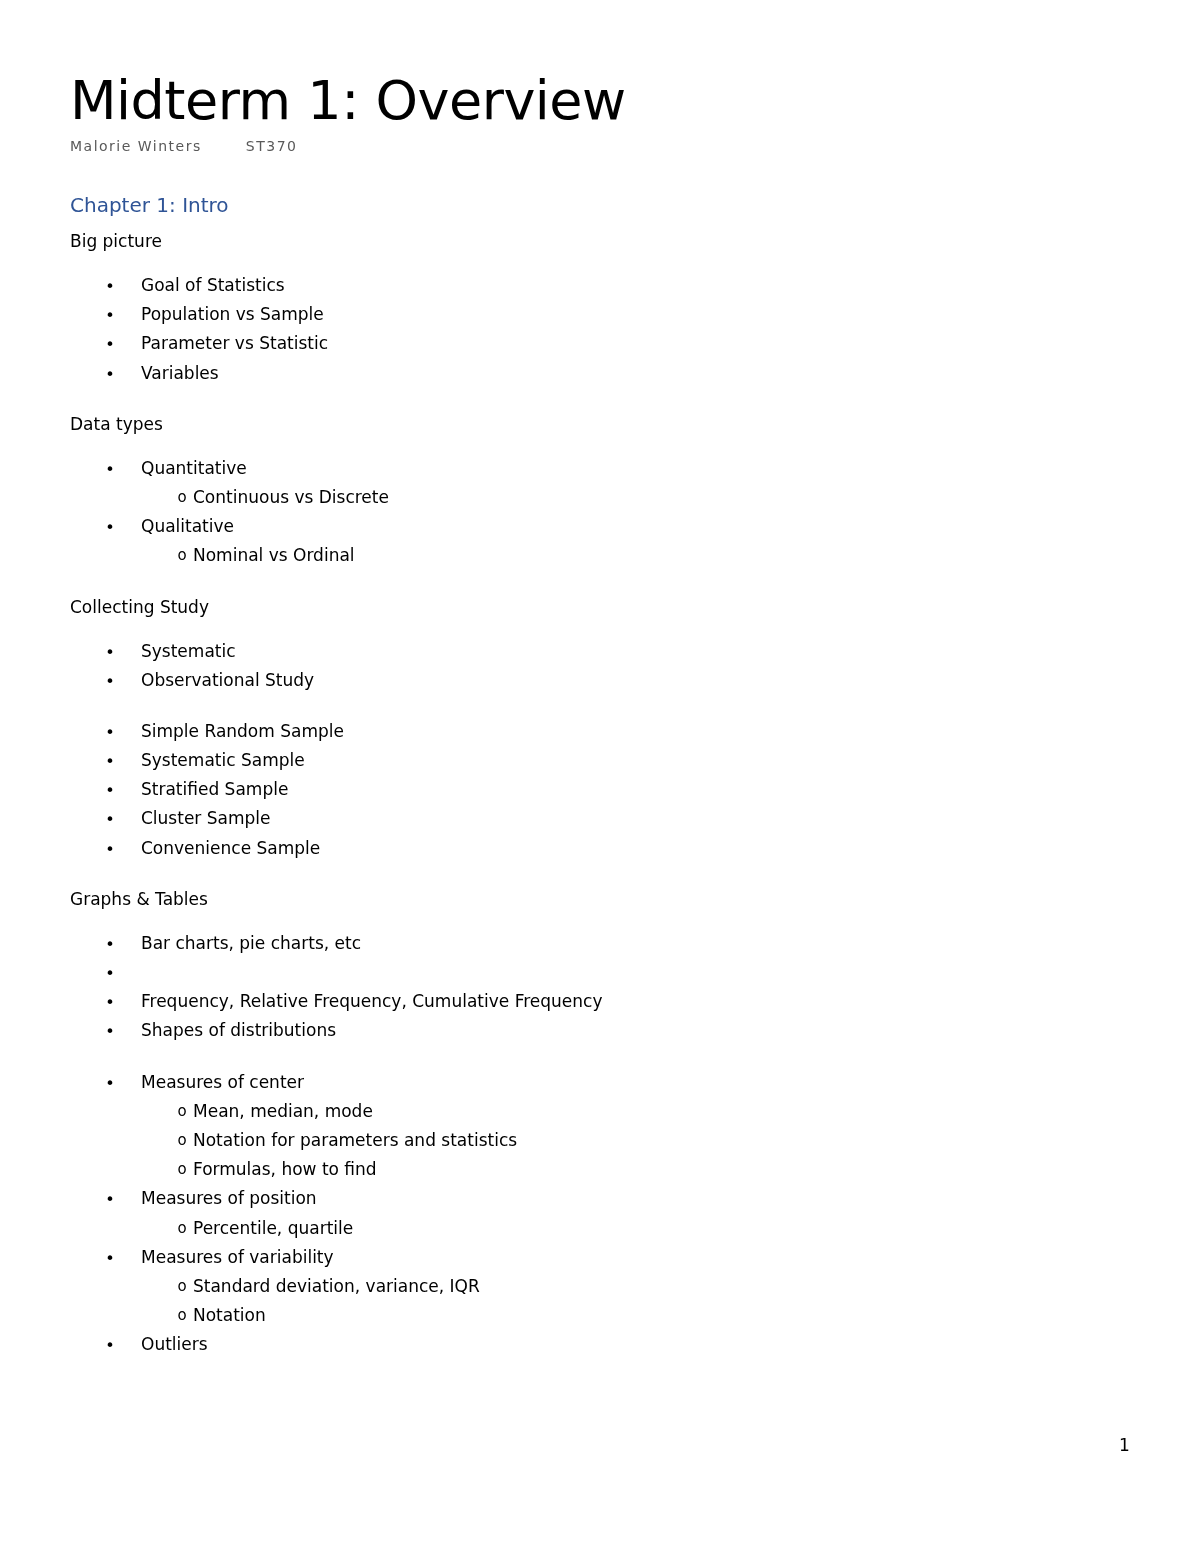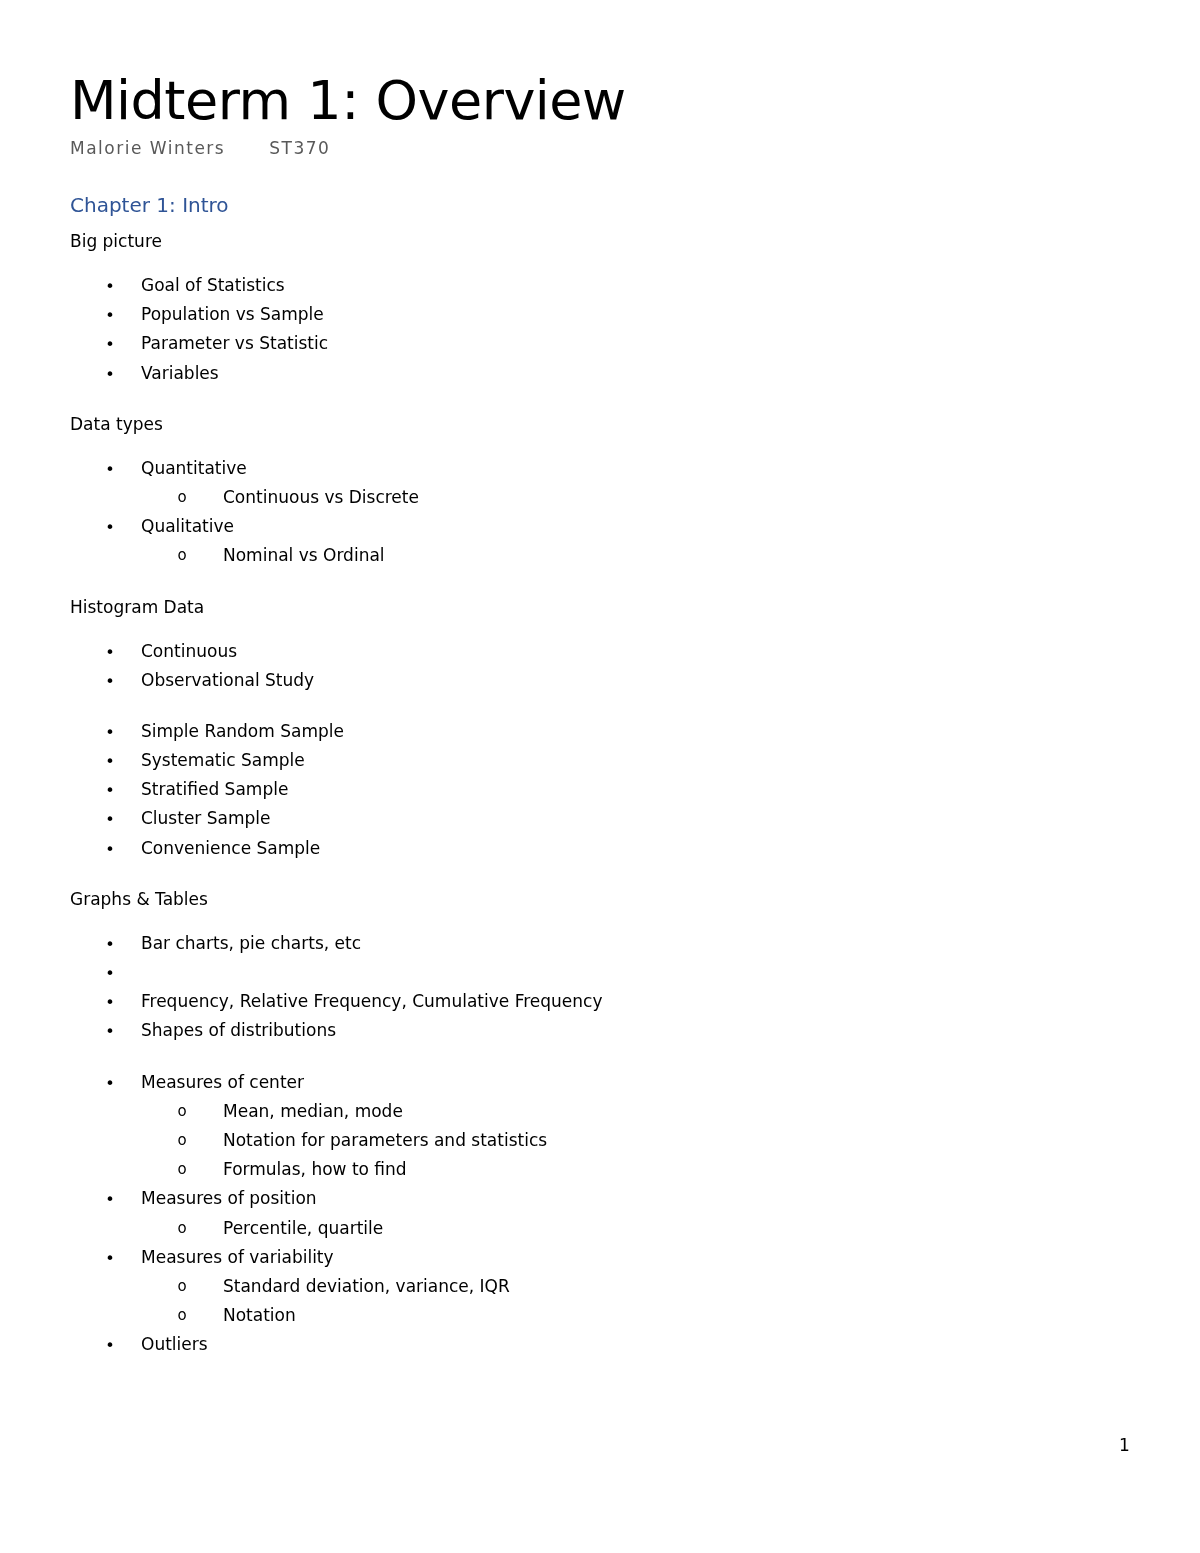--- a/index.html
+++ b/index.html
@@ -1,31 +1,31 @@
 <!DOCTYPE html>
 <html><head>
 <meta charset="utf-8">
 <style>
   html, body { margin: 0; padding: 0; background: #ffffff; }
   body { width: 1200px; height: 1553px; position: relative; overflow: hidden;
          font-family: "DejaVu Sans", "Liberation Sans", sans-serif; color: #000; }
   .page { position: absolute; left: 0; top: 0; width: 1200px; height: 1553px; }
   .title { position: absolute; left: 70px; top: 68px; font-size: 54px; line-height: 66px; color: #000; letter-spacing: -0.5px; white-space: nowrap; }
-  .subtitle { position: absolute; left: 70px; top: 138px; font-size: 17px; color: #595959; letter-spacing: 1.5px; white-space: nowrap; }
+  .subtitle { position: absolute; left: 70px; top: 138px; font-size: 14px; color: #595959; letter-spacing: 1.5px; white-space: nowrap; }
   .subtitle .course { margin-left: 44px; }
   .chapter { position: absolute; left: 70px; top: 186px; font-size: 20px; line-height: 38px; color: #2f5496; white-space: nowrap; }
   .content { position: absolute; left: 70px; top: 230px; width: 1060px; }
   .section { margin: 0; }
   .sec-heading { font-size: 17px; line-height: 22px; height: 22px; margin-bottom: 22px; white-space: nowrap; }
   .list { margin: 0 0 22px 0; padding: 0; list-style: none; }
   .li { position: relative; font-size: 17px; line-height: 22px; height: 29.2px; white-space: nowrap; }
   .li .bullet { position: absolute; left: 34px; top: 2px; font-size: 16px; width: 12px; text-align: center; }
   .li .txt { position: absolute; left: 71px; top: 0; }
   .li.sub .bullet { left: 106px; top: 0px; font-size: 15px; }
-  .li.sub .txt { left: 153px; text-align: center; }
+  .li.sub .txt { left: 123px; text-align: center; }
   .page-number { position: absolute; left: 1119px; top: 1435px; font-size: 17px; color: #000; }
 </style>
 </head>
 <body>
 
 <div class="page">
   <div class="title">Midterm 1: Overview</div>
   <div class="subtitle">
     <span>Malorie Winters</span><span class="course">ST370</span>
   </div>
@@ -68,25 +68,25 @@
             <span class="bullet">•</span>
             <span class="txt">Qualitative</span>
           </div>
           <div class="li sub">
             <span class="bullet">o</span>
             <span class="txt">Nominal vs Ordinal</span>
           </div>
         </div>
       </div>
       <div class="section">
-        <div class="sec-heading">Histogram Data</div>
+        <div class="sec-heading">Collecting Study</div>
         <div class="list">
           <div class="li">
             <span class="bullet">•</span>
-            <span class="txt">Continuous</span>
+            <span class="txt">Systematic</span>
           </div>
           <div class="li">
             <span class="bullet">•</span>
             <span class="txt">Observational Study</span>
           </div>
         </div>
       </div>
       <div class="section">
         <div class="list">
           <div class="li">

